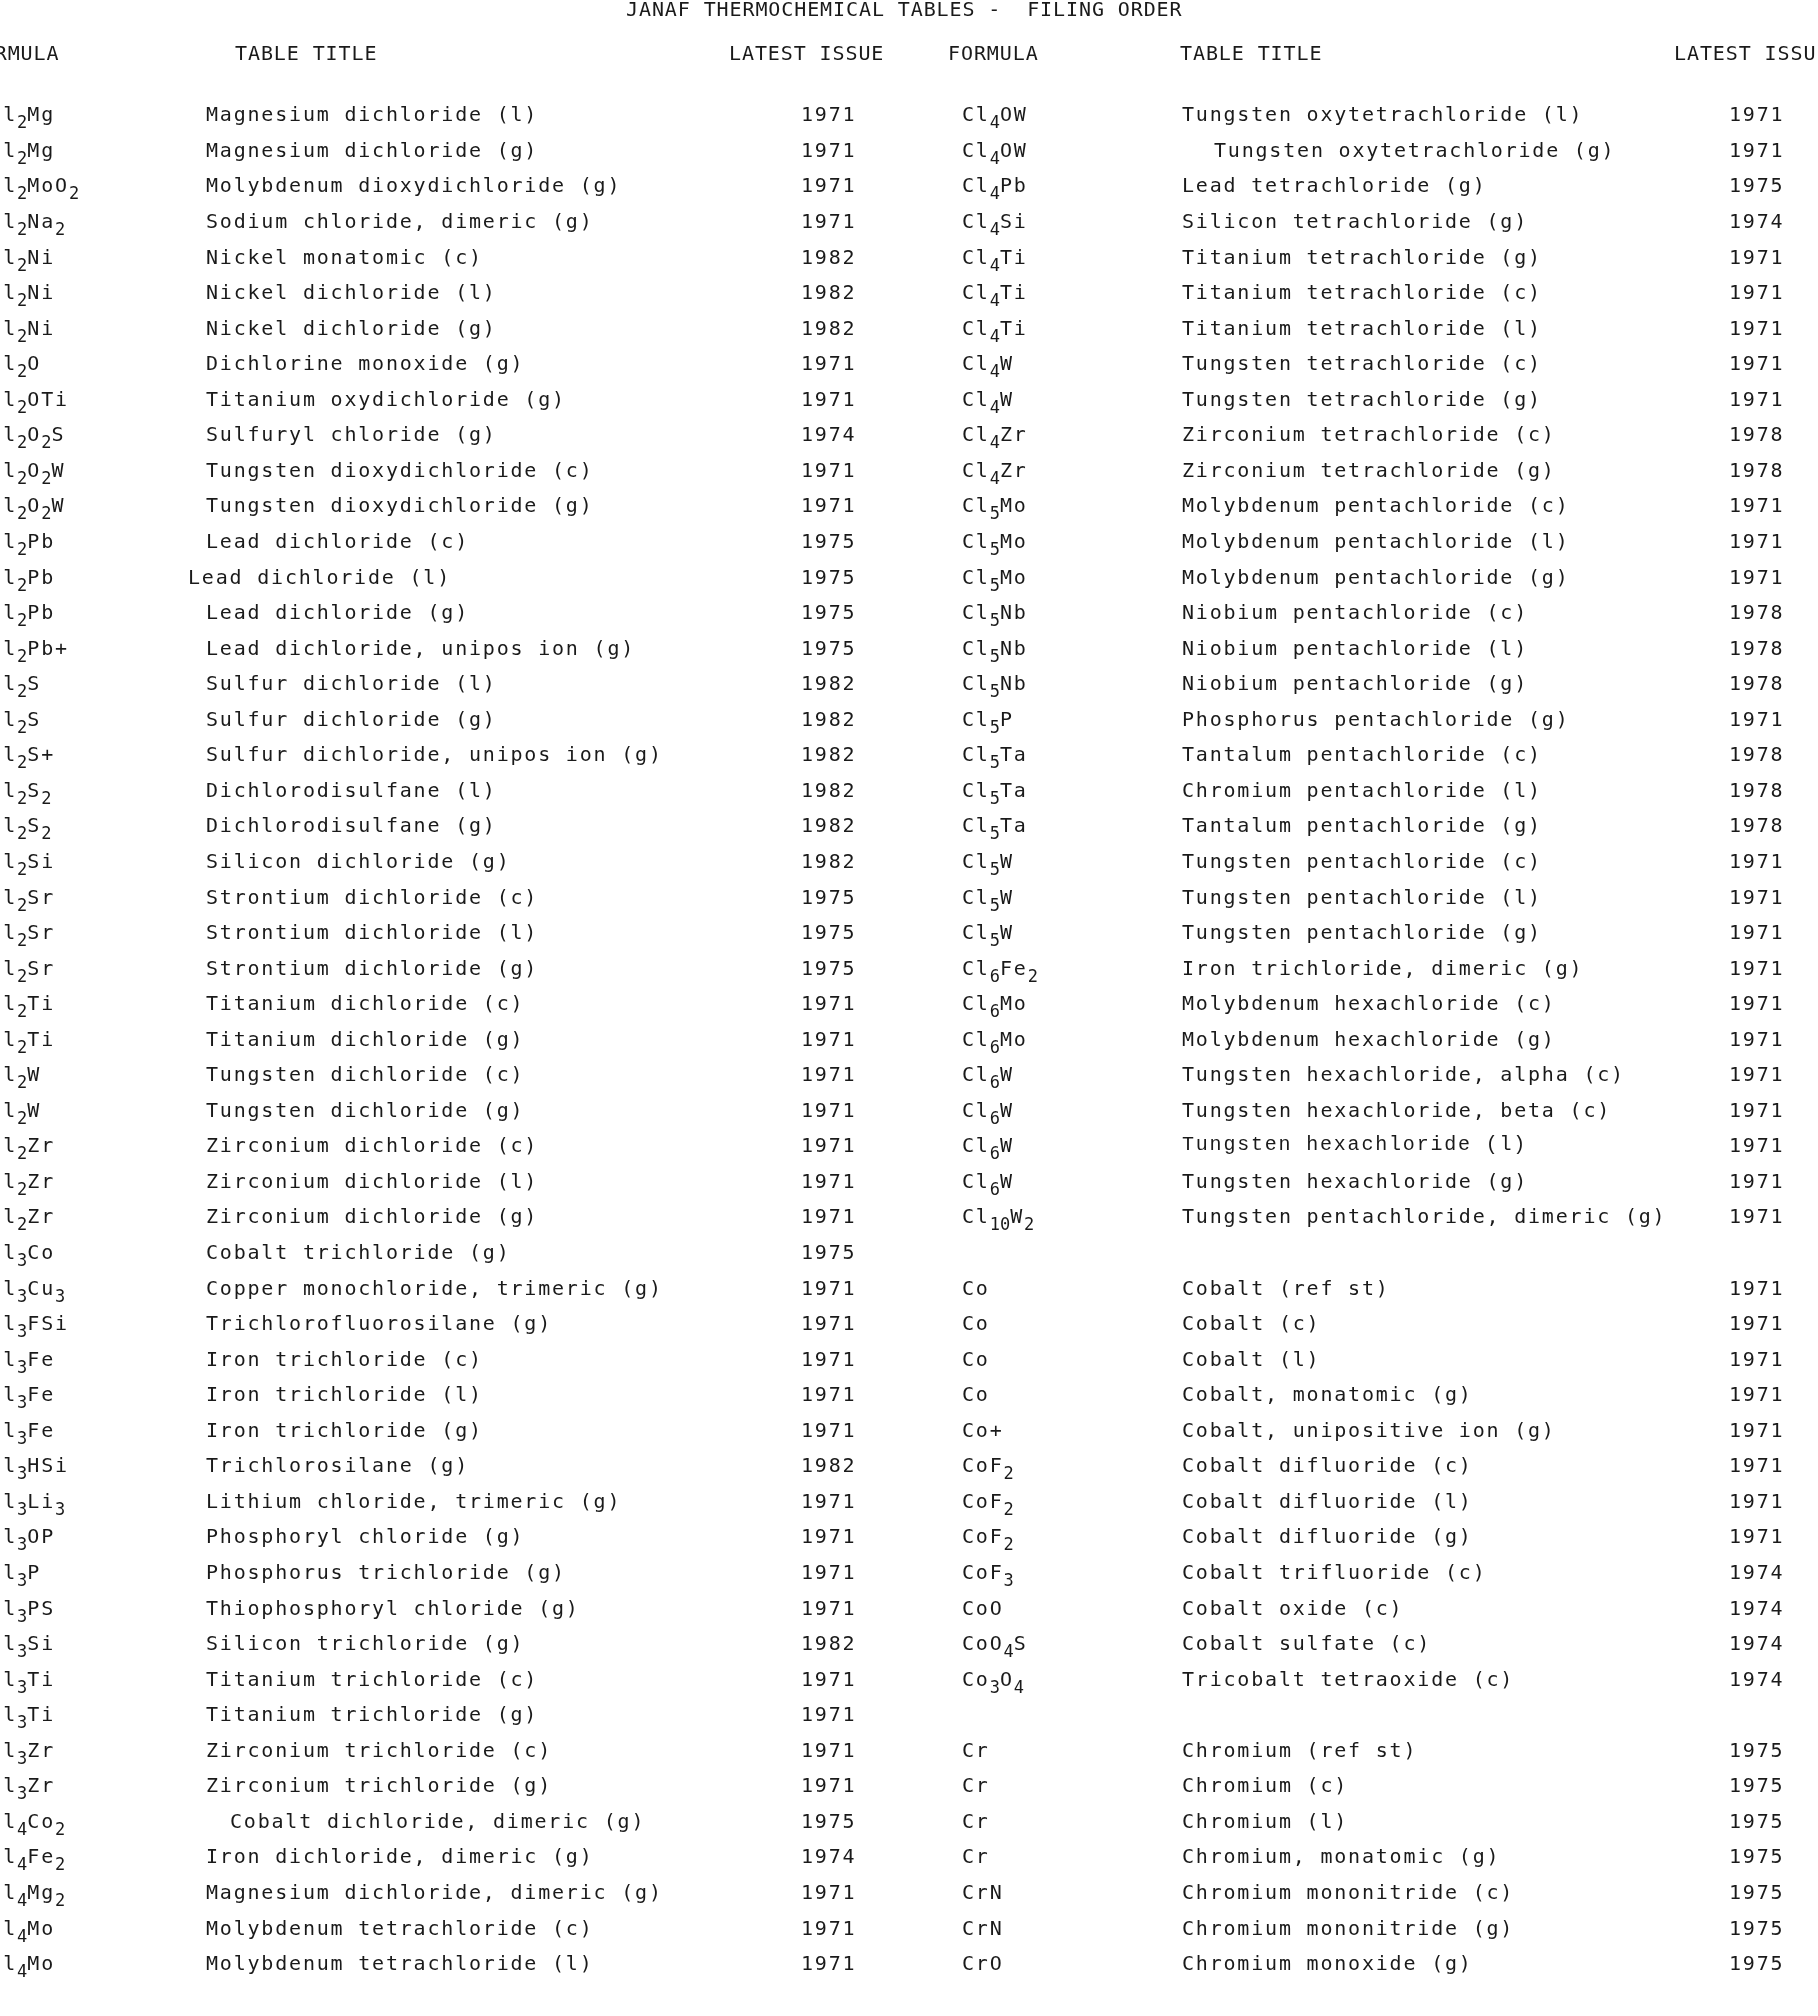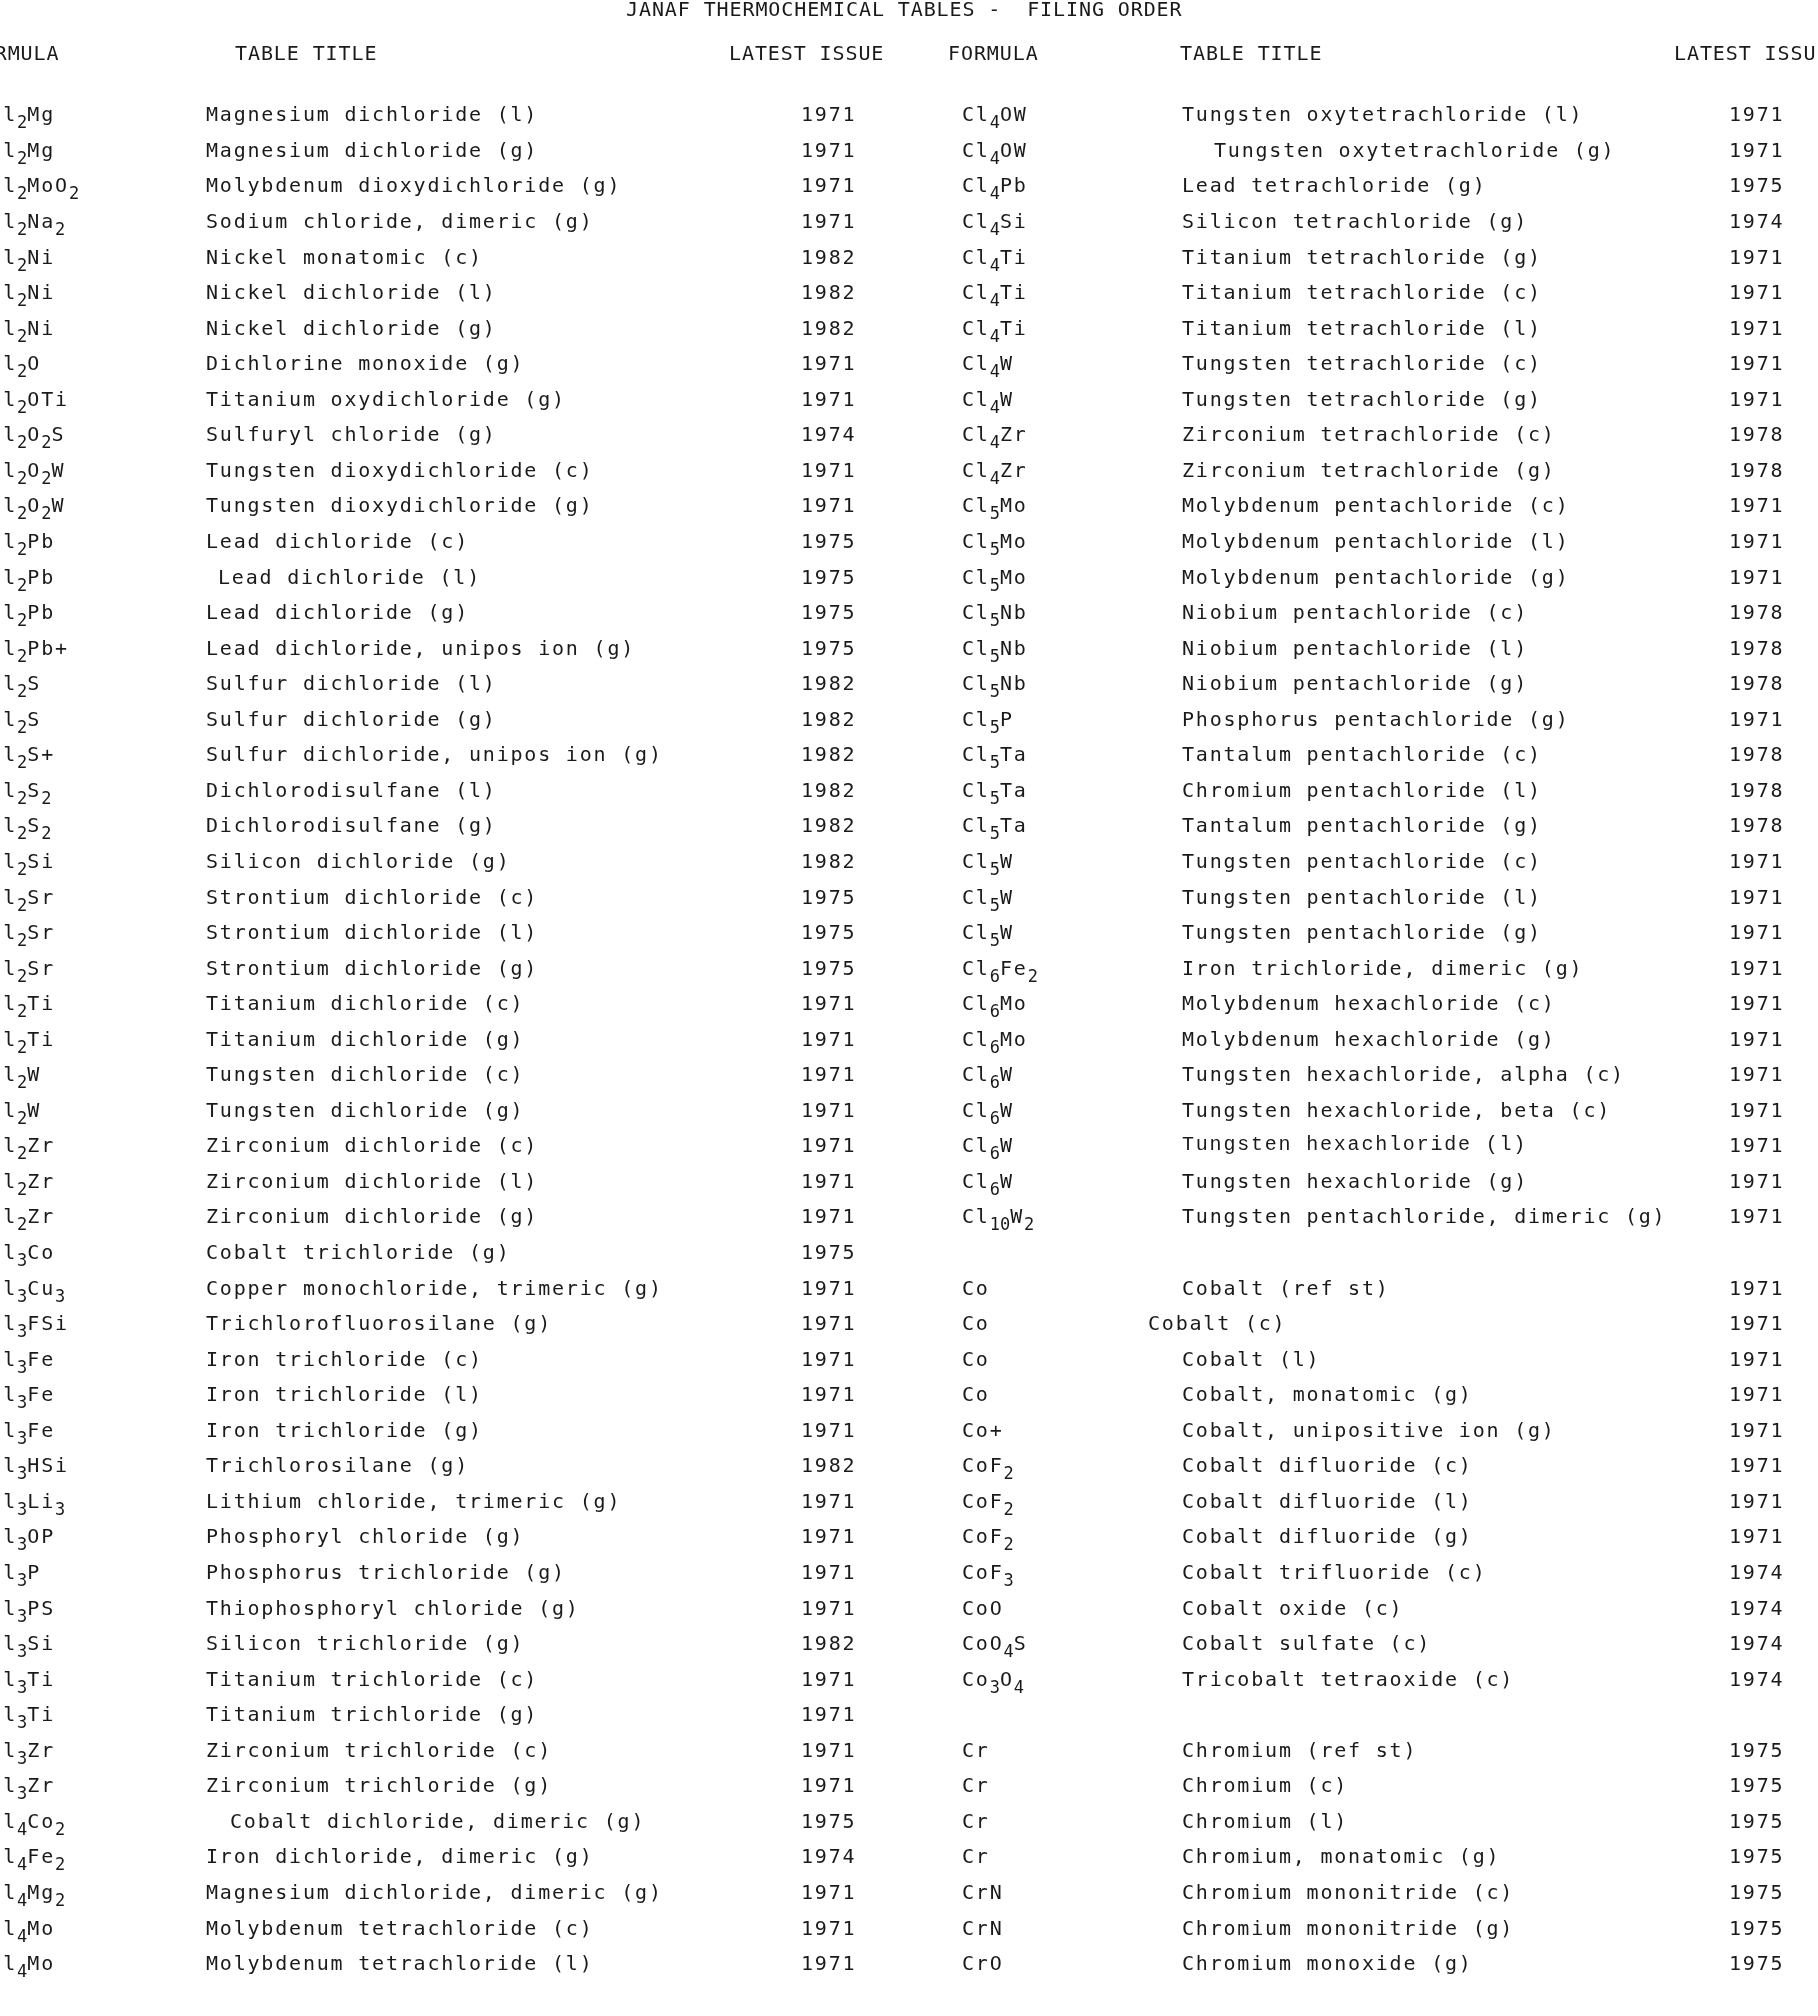--- a/index.html
+++ b/index.html
@@ -31,21 +31,21 @@
     <div class="row" style="top: 209px; left: 0px; width: 1818px;"><span class="cell f" style="left: -10.6px;">Cl<sub>2</sub>Na<sub>2</sub></span><span class="cell" style="left: 206px;">Sodium chloride, dimeric (g)</span><span class="cell" style="left: 801px;">1971</span></div>
     <div class="row" style="top: 245px; left: 0px; width: 1818px;"><span class="cell f" style="left: -10.6px;">Cl<sub>2</sub>Ni</span><span class="cell" style="left: 206px;">Nickel monatomic (c)</span><span class="cell" style="left: 801px;">1982</span></div>
     <div class="row" style="top: 280px; left: 0px; width: 1818px;"><span class="cell f" style="left: -10.6px;">Cl<sub>2</sub>Ni</span><span class="cell" style="left: 206px;">Nickel dichloride (l)</span><span class="cell" style="left: 801px;">1982</span></div>
     <div class="row" style="top: 316px; left: 0px; width: 1818px;"><span class="cell f" style="left: -10.6px;">Cl<sub>2</sub>Ni</span><span class="cell" style="left: 206px;">Nickel dichloride (g)</span><span class="cell" style="left: 801px;">1982</span></div>
     <div class="row" style="top: 351px; left: 0px; width: 1818px;"><span class="cell f" style="left: -10.6px;">Cl<sub>2</sub>O</span><span class="cell" style="left: 206px;">Dichlorine monoxide (g)</span><span class="cell" style="left: 801px;">1971</span></div>
     <div class="row" style="top: 387px; left: 0px; width: 1818px;"><span class="cell f" style="left: -10.6px;">Cl<sub>2</sub>OTi</span><span class="cell" style="left: 206px;">Titanium oxydichloride (g)</span><span class="cell" style="left: 801px;">1971</span></div>
     <div class="row" style="top: 422px; left: 0px; width: 1818px;"><span class="cell f" style="left: -10.6px;">Cl<sub>2</sub>O<sub>2</sub>S</span><span class="cell" style="left: 206px;">Sulfuryl chloride (g)</span><span class="cell" style="left: 801px;">1974</span></div>
     <div class="row" style="top: 458px; left: 0px; width: 1818px;"><span class="cell f" style="left: -10.6px;">Cl<sub>2</sub>O<sub>2</sub>W</span><span class="cell" style="left: 206px;">Tungsten dioxydichloride (c)</span><span class="cell" style="left: 801px;">1971</span></div>
     <div class="row" style="top: 493px; left: 0px; width: 1818px;"><span class="cell f" style="left: -10.6px;">Cl<sub>2</sub>O<sub>2</sub>W</span><span class="cell" style="left: 206px;">Tungsten dioxydichloride (g)</span><span class="cell" style="left: 801px;">1971</span></div>
     <div class="row" style="top: 529px; left: 0px; width: 1818px;"><span class="cell f" style="left: -10.6px;">Cl<sub>2</sub>Pb</span><span class="cell" style="left: 206px;">Lead dichloride (c)</span><span class="cell" style="left: 801px;">1975</span></div>
-    <div class="row" style="top: 565px; left: 0px; width: 1818px;"><span class="cell f" style="left: -10.6px;">Cl<sub>2</sub>Pb</span><span class="cell" style="left: 218px;">Lead dichloride (l)</span><span class="cell" style="left: 801px;">1975</span></div>
+    <div class="row" style="top: 565px; left: 0px; width: 1818px;"><span class="cell f" style="left: -10.6px;">Cl<sub>2</sub>Pb</span><span class="cell" style="left: 188px;">Lead dichloride (l)</span><span class="cell" style="left: 801px;">1975</span></div>
     <div class="row" style="top: 600px; left: 0px; width: 1818px;"><span class="cell f" style="left: -10.6px;">Cl<sub>2</sub>Pb</span><span class="cell" style="left: 206px;">Lead dichloride (g)</span><span class="cell" style="left: 801px;">1975</span></div>
     <div class="row" style="top: 636px; left: 0px; width: 1818px;"><span class="cell f" style="left: -10.6px;">Cl<sub>2</sub>Pb+</span><span class="cell" style="left: 206px;">Lead dichloride, unipos ion (g)</span><span class="cell" style="left: 801px;">1975</span></div>
     <div class="row" style="top: 671px; left: 0px; width: 1818px;"><span class="cell f" style="left: -10.6px;">Cl<sub>2</sub>S</span><span class="cell" style="left: 206px;">Sulfur dichloride (l)</span><span class="cell" style="left: 801px;">1982</span></div>
     <div class="row" style="top: 707px; left: 0px; width: 1818px;"><span class="cell f" style="left: -10.6px;">Cl<sub>2</sub>S</span><span class="cell" style="left: 206px;">Sulfur dichloride (g)</span><span class="cell" style="left: 801px;">1982</span></div>
     <div class="row" style="top: 742px; left: 0px; width: 1818px;"><span class="cell f" style="left: -10.6px;">Cl<sub>2</sub>S+</span><span class="cell" style="left: 206px;">Sulfur dichloride, unipos ion (g)</span><span class="cell" style="left: 801px;">1982</span></div>
     <div class="row" style="top: 778px; left: 0px; width: 1818px;"><span class="cell f" style="left: -10.6px;">Cl<sub>2</sub>S<sub>2</sub></span><span class="cell" style="left: 206px;">Dichlorodisulfane (l)</span><span class="cell" style="left: 801px;">1982</span></div>
     <div class="row" style="top: 813px; left: 0px; width: 1818px;"><span class="cell f" style="left: -10.6px;">Cl<sub>2</sub>S<sub>2</sub></span><span class="cell" style="left: 206px;">Dichlorodisulfane (g)</span><span class="cell" style="left: 801px;">1982</span></div>
     <div class="row" style="top: 849px; left: 0px; width: 1818px;"><span class="cell f" style="left: -10.6px;">Cl<sub>2</sub>Si</span><span class="cell" style="left: 206px;">Silicon dichloride (g)</span><span class="cell" style="left: 801px;">1982</span></div>
     <div class="row" style="top: 885px; left: 0px; width: 1818px;"><span class="cell f" style="left: -10.6px;">Cl<sub>2</sub>Sr</span><span class="cell" style="left: 206px;">Strontium dichloride (c)</span><span class="cell" style="left: 801px;">1975</span></div>
     <div class="row" style="top: 920px; left: 0px; width: 1818px;"><span class="cell f" style="left: -10.6px;">Cl<sub>2</sub>Sr</span><span class="cell" style="left: 206px;">Strontium dichloride (l)</span><span class="cell" style="left: 801px;">1975</span></div>
@@ -106,21 +106,21 @@
     <div class="row" style="top: 920px; left: 0px; width: 1818px;"><span class="cell f" style="left: 962px;">Cl<sub>5</sub>W</span><span class="cell" style="left: 1182px;">Tungsten pentachloride (g)</span><span class="cell" style="left: 1729px;">1971</span></div>
     <div class="row" style="top: 956px; left: 0px; width: 1818px;"><span class="cell f" style="left: 962px;">Cl<sub>6</sub>Fe<sub>2</sub></span><span class="cell" style="left: 1182px;">Iron trichloride, dimeric (g)</span><span class="cell" style="left: 1729px;">1971</span></div>
     <div class="row" style="top: 991px; left: 0px; width: 1818px;"><span class="cell f" style="left: 962px;">Cl<sub>6</sub>Mo</span><span class="cell" style="left: 1182px;">Molybdenum hexachloride (c)</span><span class="cell" style="left: 1729px;">1971</span></div>
     <div class="row" style="top: 1027px; left: 0px; width: 1818px;"><span class="cell f" style="left: 962px;">Cl<sub>6</sub>Mo</span><span class="cell" style="left: 1182px;">Molybdenum hexachloride (g)</span><span class="cell" style="left: 1729px;">1971</span></div>
     <div class="row" style="top: 1062px; left: 0px; width: 1818px;"><span class="cell f" style="left: 962px;">Cl<sub>6</sub>W</span><span class="cell" style="left: 1182px;">Tungsten hexachloride, alpha (c)</span><span class="cell" style="left: 1729px;">1971</span></div>
     <div class="row" style="top: 1098px; left: 0px; width: 1818px;"><span class="cell f" style="left: 962px;">Cl<sub>6</sub>W</span><span class="cell" style="left: 1182px;">Tungsten hexachloride, beta (c)</span><span class="cell" style="left: 1729px;">1971</span></div>
     <div class="row" style="top: 1133px; left: 0px; width: 1818px;"><span class="cell f" style="left: 962px;">Cl<sub>6</sub>W</span><span class="cell" style="left: 1182px; font-family: Liberation Mono, monospace;">Tungsten hexachloride (l)</span><span class="cell" style="left: 1729px;">1971</span></div>
     <div class="row" style="top: 1169px; left: 0px; width: 1818px;"><span class="cell f" style="left: 962px;">Cl<sub>6</sub>W</span><span class="cell" style="left: 1182px;">Tungsten hexachloride (g)</span><span class="cell" style="left: 1729px;">1971</span></div>
     <div class="row" style="top: 1204px; left: 0px; width: 1818px;"><span class="cell f" style="left: 962px;">Cl<sub>10</sub>W<sub>2</sub></span><span class="cell" style="left: 1182px;">Tungsten pentachloride, dimeric (g)</span><span class="cell" style="left: 1729px;">1971</span></div>
     <div class="row" style="top: 1276px; left: 0px; width: 1818px;"><span class="cell f" style="left: 962px;">Co</span><span class="cell" style="left: 1182px;">Cobalt (ref st)</span><span class="cell" style="left: 1729px;">1971</span></div>
-    <div class="row" style="top: 1311px; left: 0px; width: 1818px;"><span class="cell f" style="left: 962px;">Co</span><span class="cell" style="left: 1148px;">Cobalt (c)</span><span class="cell" style="left: 1729px;">1971</span></div>
+    <div class="row" style="top: 1311px; left: 0px; width: 1818px;"><span class="cell f" style="left: 962px;">Co</span><span class="cell" style="left: 1182px;">Cobalt (c)</span><span class="cell" style="left: 1729px;">1971</span></div>
     <div class="row" style="top: 1347px; left: 0px; width: 1818px;"><span class="cell f" style="left: 962px;">Co</span><span class="cell" style="left: 1182px;">Cobalt (l)</span><span class="cell" style="left: 1729px;">1971</span></div>
     <div class="row" style="top: 1382px; left: 0px; width: 1818px;"><span class="cell f" style="left: 962px;">Co</span><span class="cell" style="left: 1182px;">Cobalt, monatomic (g)</span><span class="cell" style="left: 1729px;">1971</span></div>
     <div class="row" style="top: 1418px; left: 0px; width: 1818px;"><span class="cell f" style="left: 962px;">Co+</span><span class="cell" style="left: 1182px;">Cobalt, unipositive ion (g)</span><span class="cell" style="left: 1729px;">1971</span></div>
     <div class="row" style="top: 1453px; left: 0px; width: 1818px;"><span class="cell f" style="left: 962px;">CoF<sub>2</sub></span><span class="cell" style="left: 1182px;">Cobalt difluoride (c)</span><span class="cell" style="left: 1729px;">1971</span></div>
     <div class="row" style="top: 1489px; left: 0px; width: 1818px;"><span class="cell f" style="left: 962px;">CoF<sub>2</sub></span><span class="cell" style="left: 1182px;">Cobalt difluoride (l)</span><span class="cell" style="left: 1729px;">1971</span></div>
     <div class="row" style="top: 1524px; left: 0px; width: 1818px;"><span class="cell f" style="left: 962px;">CoF<sub>2</sub></span><span class="cell" style="left: 1182px;">Cobalt difluoride (g)</span><span class="cell" style="left: 1729px;">1971</span></div>
     <div class="row" style="top: 1560px; left: 0px; width: 1818px;"><span class="cell f" style="left: 962px;">CoF<sub>3</sub></span><span class="cell" style="left: 1182px;">Cobalt trifluoride (c)</span><span class="cell" style="left: 1729px;">1974</span></div>
     <div class="row" style="top: 1596px; left: 0px; width: 1818px;"><span class="cell f" style="left: 962px;">CoO</span><span class="cell" style="left: 1182px;">Cobalt oxide (c)</span><span class="cell" style="left: 1729px;">1974</span></div>
     <div class="row" style="top: 1631px; left: 0px; width: 1818px;"><span class="cell f" style="left: 962px;">CoO<sub>4</sub>S</span><span class="cell" style="left: 1182px;">Cobalt sulfate (c)</span><span class="cell" style="left: 1729px;">1974</span></div>
     <div class="row" style="top: 1667px; left: 0px; width: 1818px;"><span class="cell f" style="left: 962px;">Co<sub>3</sub>O<sub>4</sub></span><span class="cell" style="left: 1182px;">Tricobalt tetraoxide (c)</span><span class="cell" style="left: 1729px;">1974</span></div>

